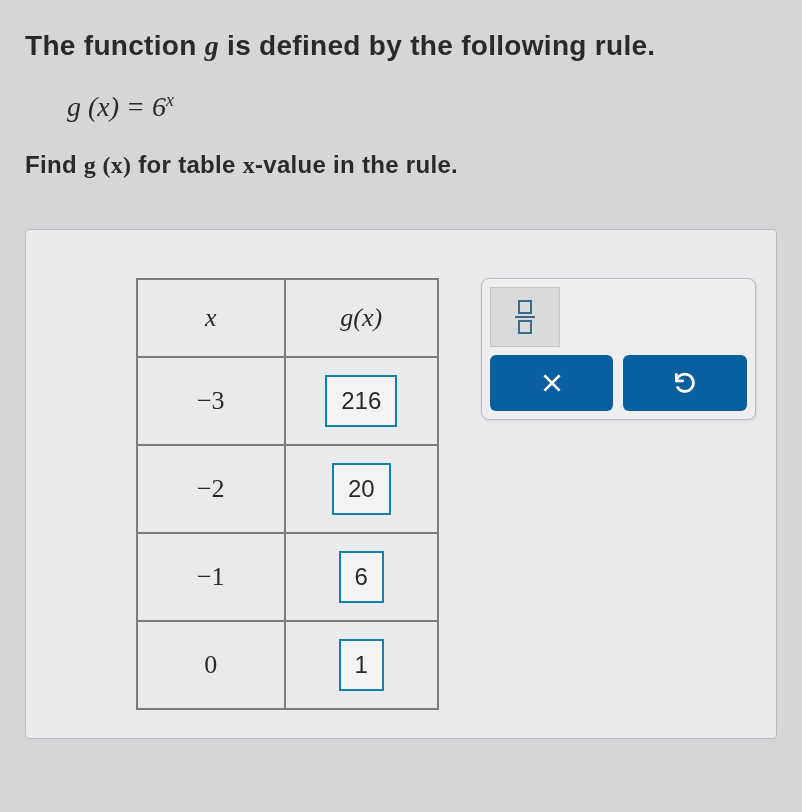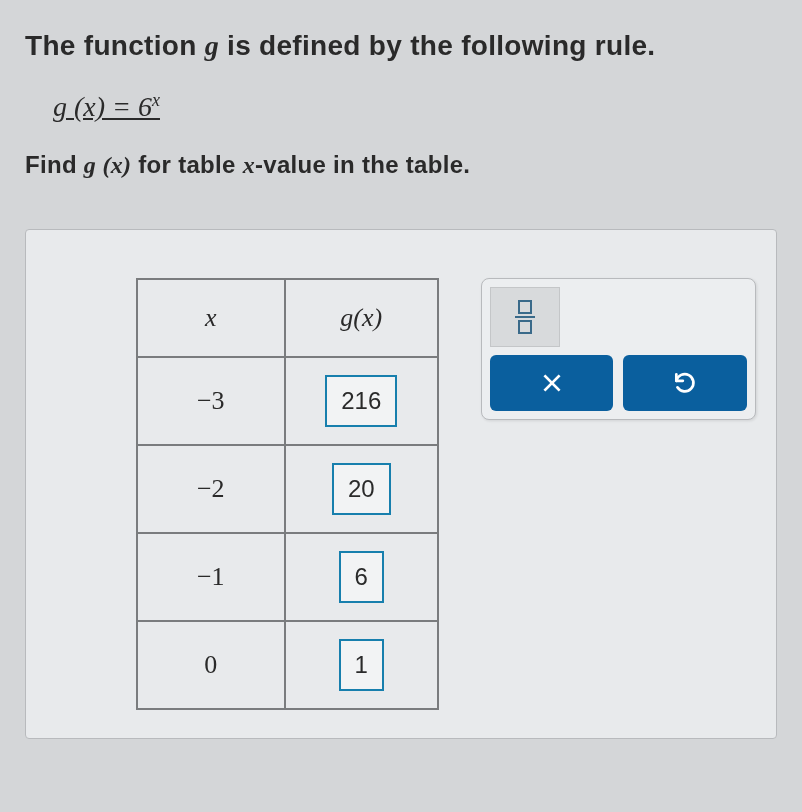--- a/index.html
+++ b/index.html
@@ -22,38 +22,36 @@
       margin-bottom: 28px;
       letter-spacing: 0.3px;
     }
     .instruction .ital {
       font-style: italic;
       font-family: 'Times New Roman', serif;
     }
     .formula {
       font-family: 'Times New Roman', serif;
       font-size: 28px;
-      margin-left: 28px;
+      margin-left: 42px;
       margin-bottom: 28px;
       font-style: italic;
-      text-decoration: underline;
     }
     .formula .sup {
       font-size: 18px;
       vertical-align: super;
       font-style: italic;
     }
     .instruction2 {
       font-size: 24px;
       font-weight: bold;
       margin-bottom: 50px;
       letter-spacing: 0.3px;
     }
     .instruction2 .ital {
-      font-style: italic;
       font-family: 'Times New Roman', serif;
     }
     .panel {
       background: #e8eaec;
       border: 1px solid #b8babd;
       border-radius: 4px;
       padding: 48px 20px 0 20px;
       height: 510px;
       position: relative;
     }
@@ -167,21 +165,21 @@
 
 <div class="instruction">
   <span>The function </span><span class="ital">g</span><span> is defined by the following rule.</span>
 </div>
 
 <div class="formula">
   <span>g (x) = 6</span><span class="sup">x</span>
 </div>
 
 <div class="instruction2">
-  <span>Find </span><span class="ital">g (x)</span><span> for table </span><span class="ital">x</span><span>-value in the table.</span>
+  <span>Find </span><span class="ital">g (x)</span><span> for table </span><span class="ital">x</span><span>-value in the rule.</span>
 </div>
 
 <div class="panel">
   <div class="content-row">
     <table>
       <tbody>
           <tr>
         <th class="col-x"><span class="hdr">x</span></th>
         <th class="col-g"><span class="hdr">g(x)</span></th>
       </tr>

